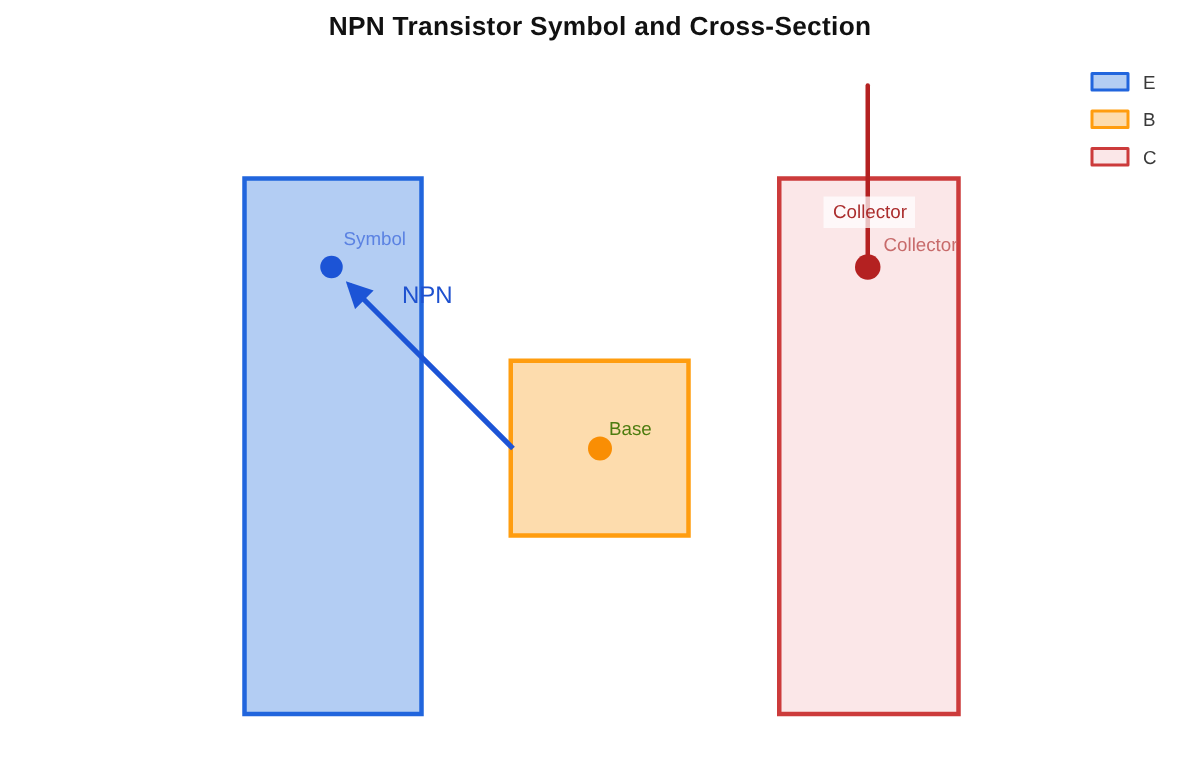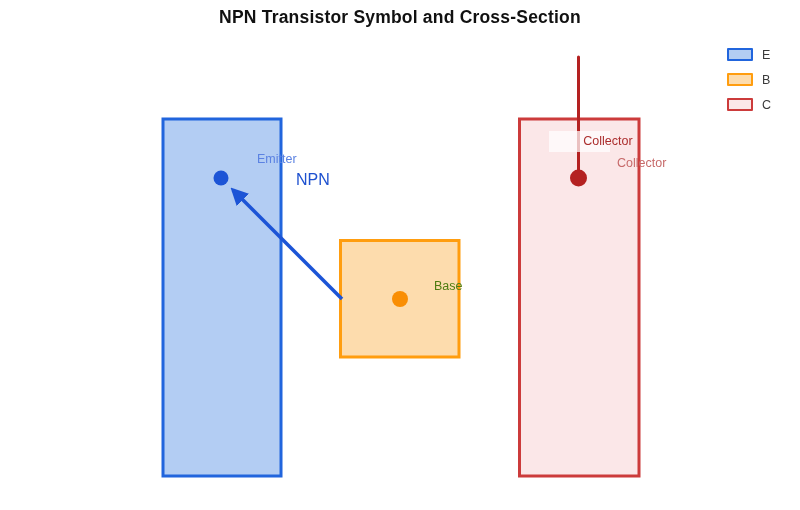--- a/index.html
+++ b/index.html
@@ -14,23 +14,23 @@
   .title {
     position: absolute;
     left: 0; right: 0; top: 7px;
     text-align: center;
     font-size: 17.5px;
     font-weight: 600;
     letter-spacing: 0.2px;
     color: #111111;
   }
   .fig-svg { position: absolute; left: 0; top: 0; }
-  .lbl { position: absolute; white-space: nowrap; margin-left: 28px; }
+  .lbl { position: absolute; white-space: nowrap; }
   .lbl-emitter   { left: 229px; top: 152px; font-size: 12.5px; color: #5b82e2; }
-  .lbl-npn       { left: 268px; top: 171px; font-size: 16px;   color: #1e51cf; }
+  .lbl-npn       { left: 268px; top: 189px; font-size: 16px;   color: #1e51cf; }
   .lbl-base      { left: 406px; top: 279px; font-size: 12.5px; color: #4d7c0f; }
   .lbl-coll-tag  { left: 549px; top: 134px; width: 62px; text-align: center;
                    font-size: 12.5px; color: #ab2d2d; }
   .lbl-coll-term { left: 589px; top: 156px; font-size: 12.5px; color: #c76a6a; }
   .legend {
     position: absolute;
     left: 727px; top: 42px;
     display: flex;
     flex-direction: column;
   }
@@ -72,21 +72,21 @@
 
     <line x1="342" y1="299" x2="233" y2="190" stroke="#1c54d6" stroke-width="3.5" marker-end="url(#arrowhead)"></line>
 
     <rect x="549" y="131" width="61" height="21" fill="rgba(255,255,255,0.72)"></rect>
 
     <circle cx="221" cy="178" r="7.5" fill="#1c54d6"></circle>
     <circle cx="400" cy="299" r="8" fill="#f98e04"></circle>
     <circle cx="578.5" cy="178" r="8.5" fill="#b42121"></circle>
   </svg>
 
-  <div class="lbl lbl-emitter">Emitter</div>
+  <div class="lbl lbl-emitter">Symbol</div>
   <div class="lbl lbl-npn">NPN</div>
   <div class="lbl lbl-base">Base</div>
   <div class="lbl lbl-coll-tag">Collector</div>
   <div class="lbl lbl-coll-term">Collector</div>
 
   <div class="legend">
     <div class="legend-row">
       <span class="swatch swatch-e"></span>
       <span class="legend-label">E</span>
     </div>

